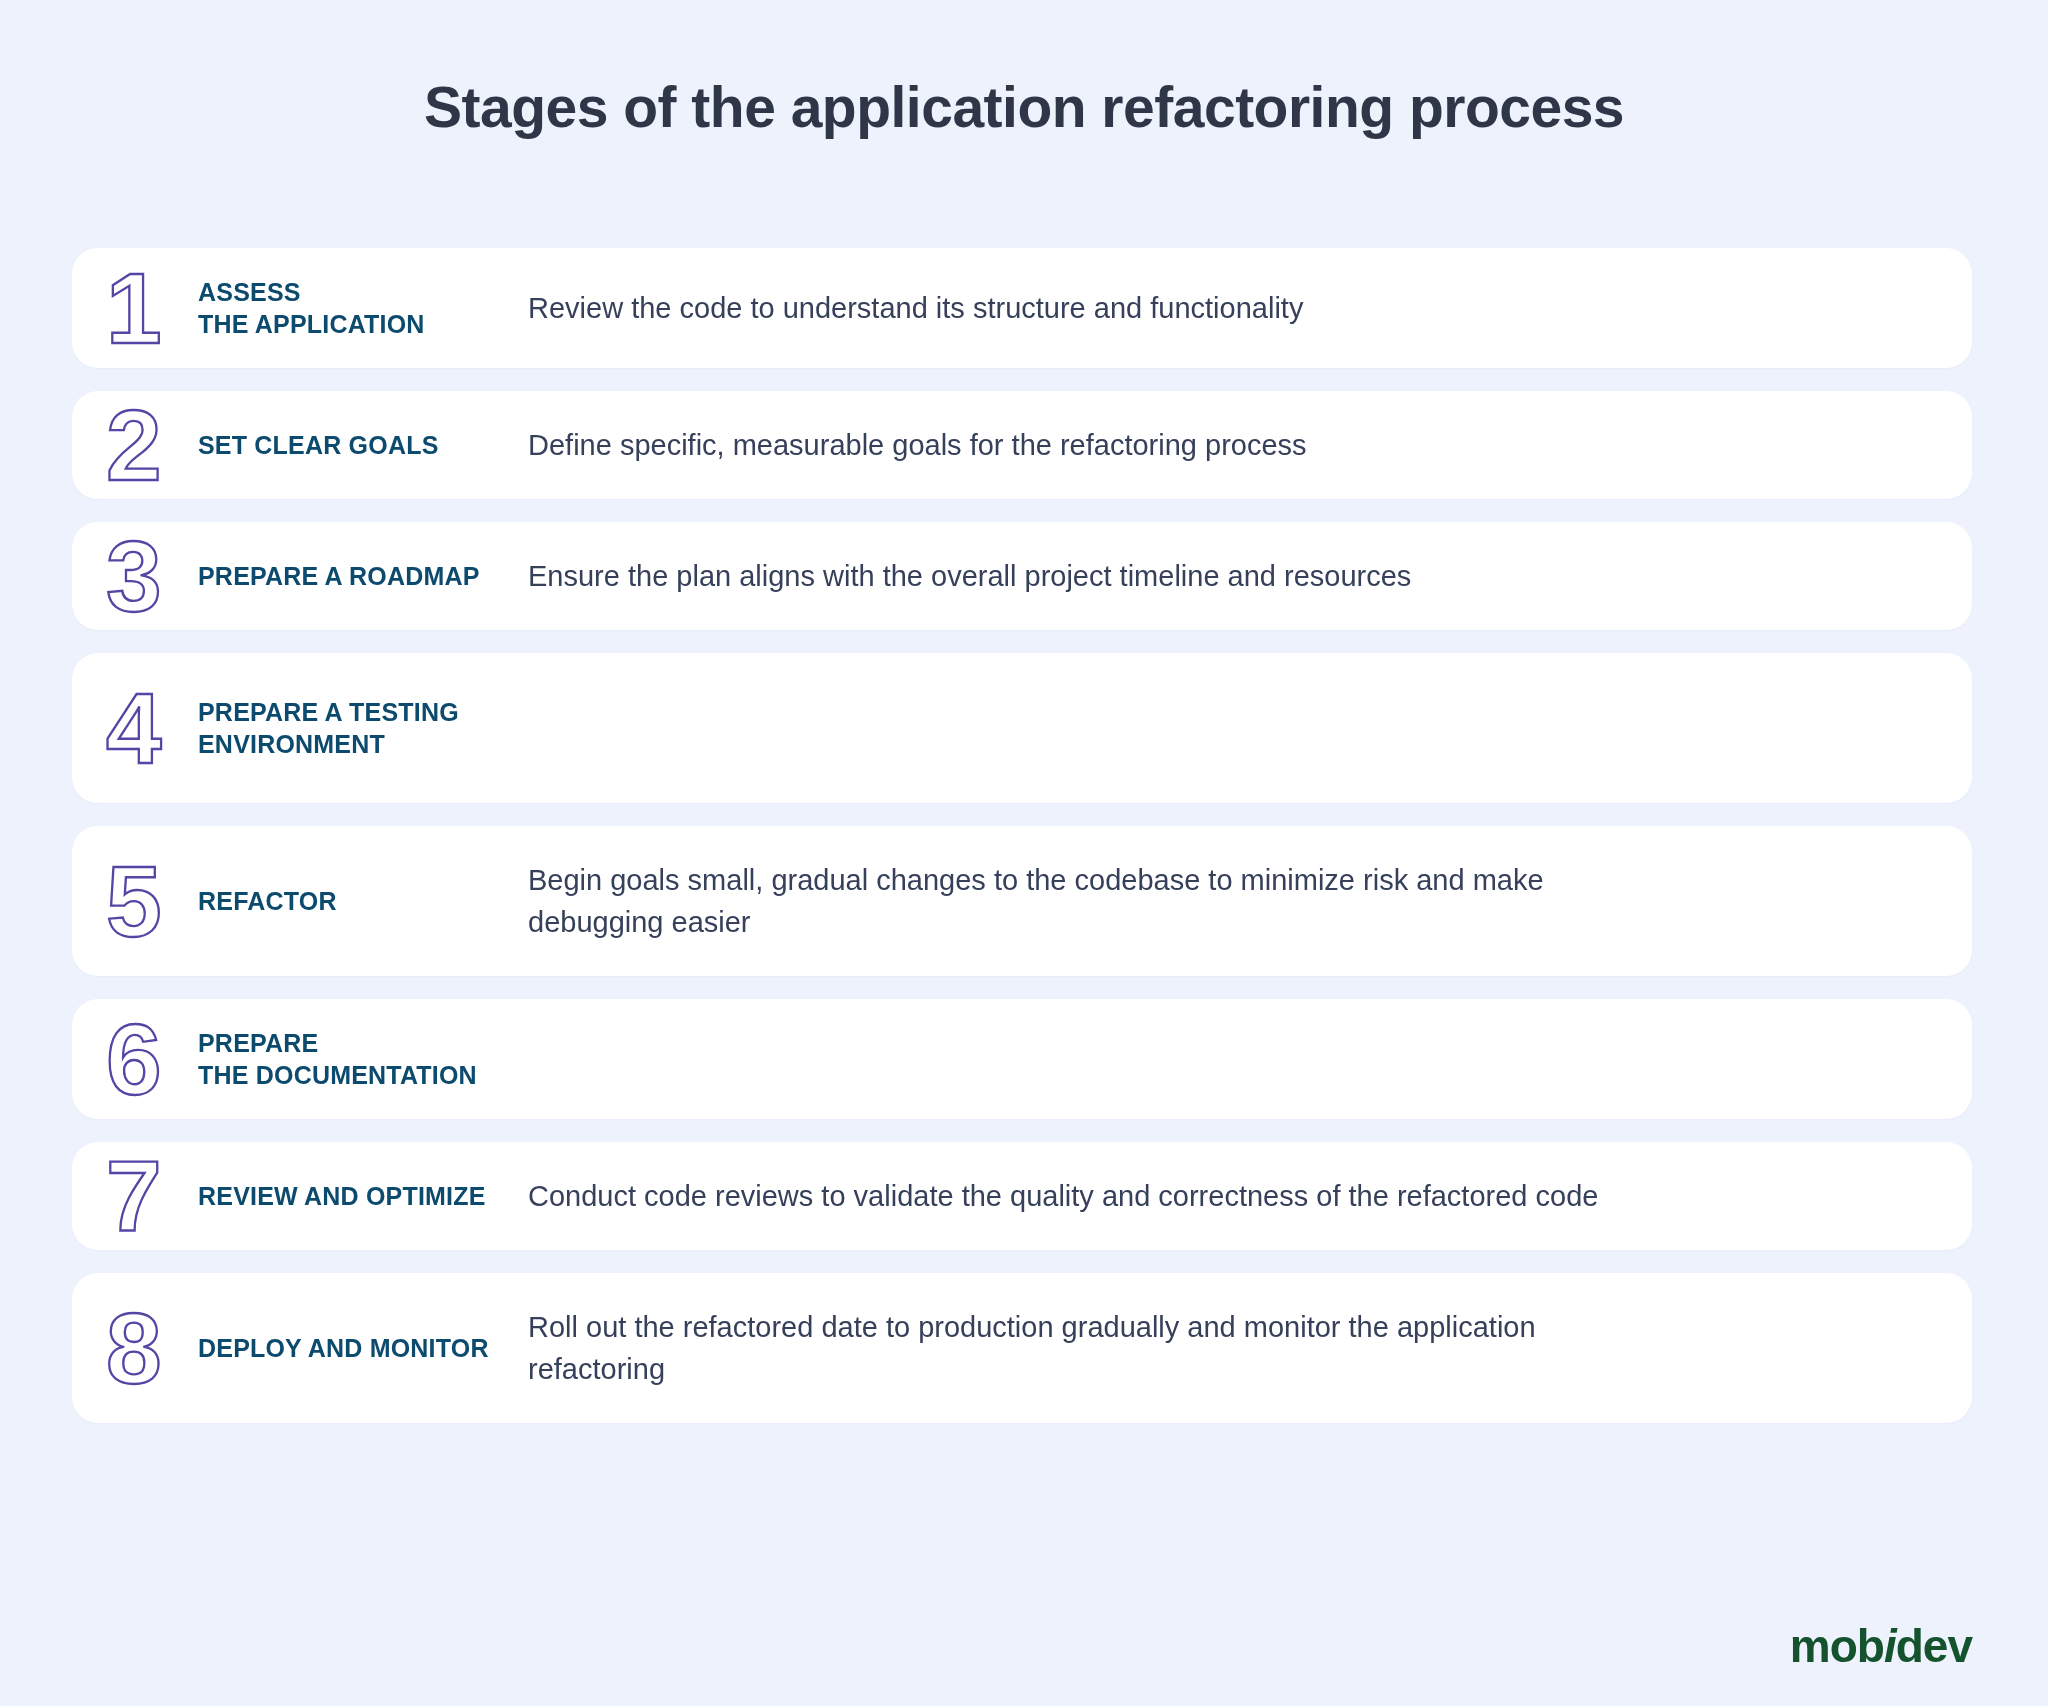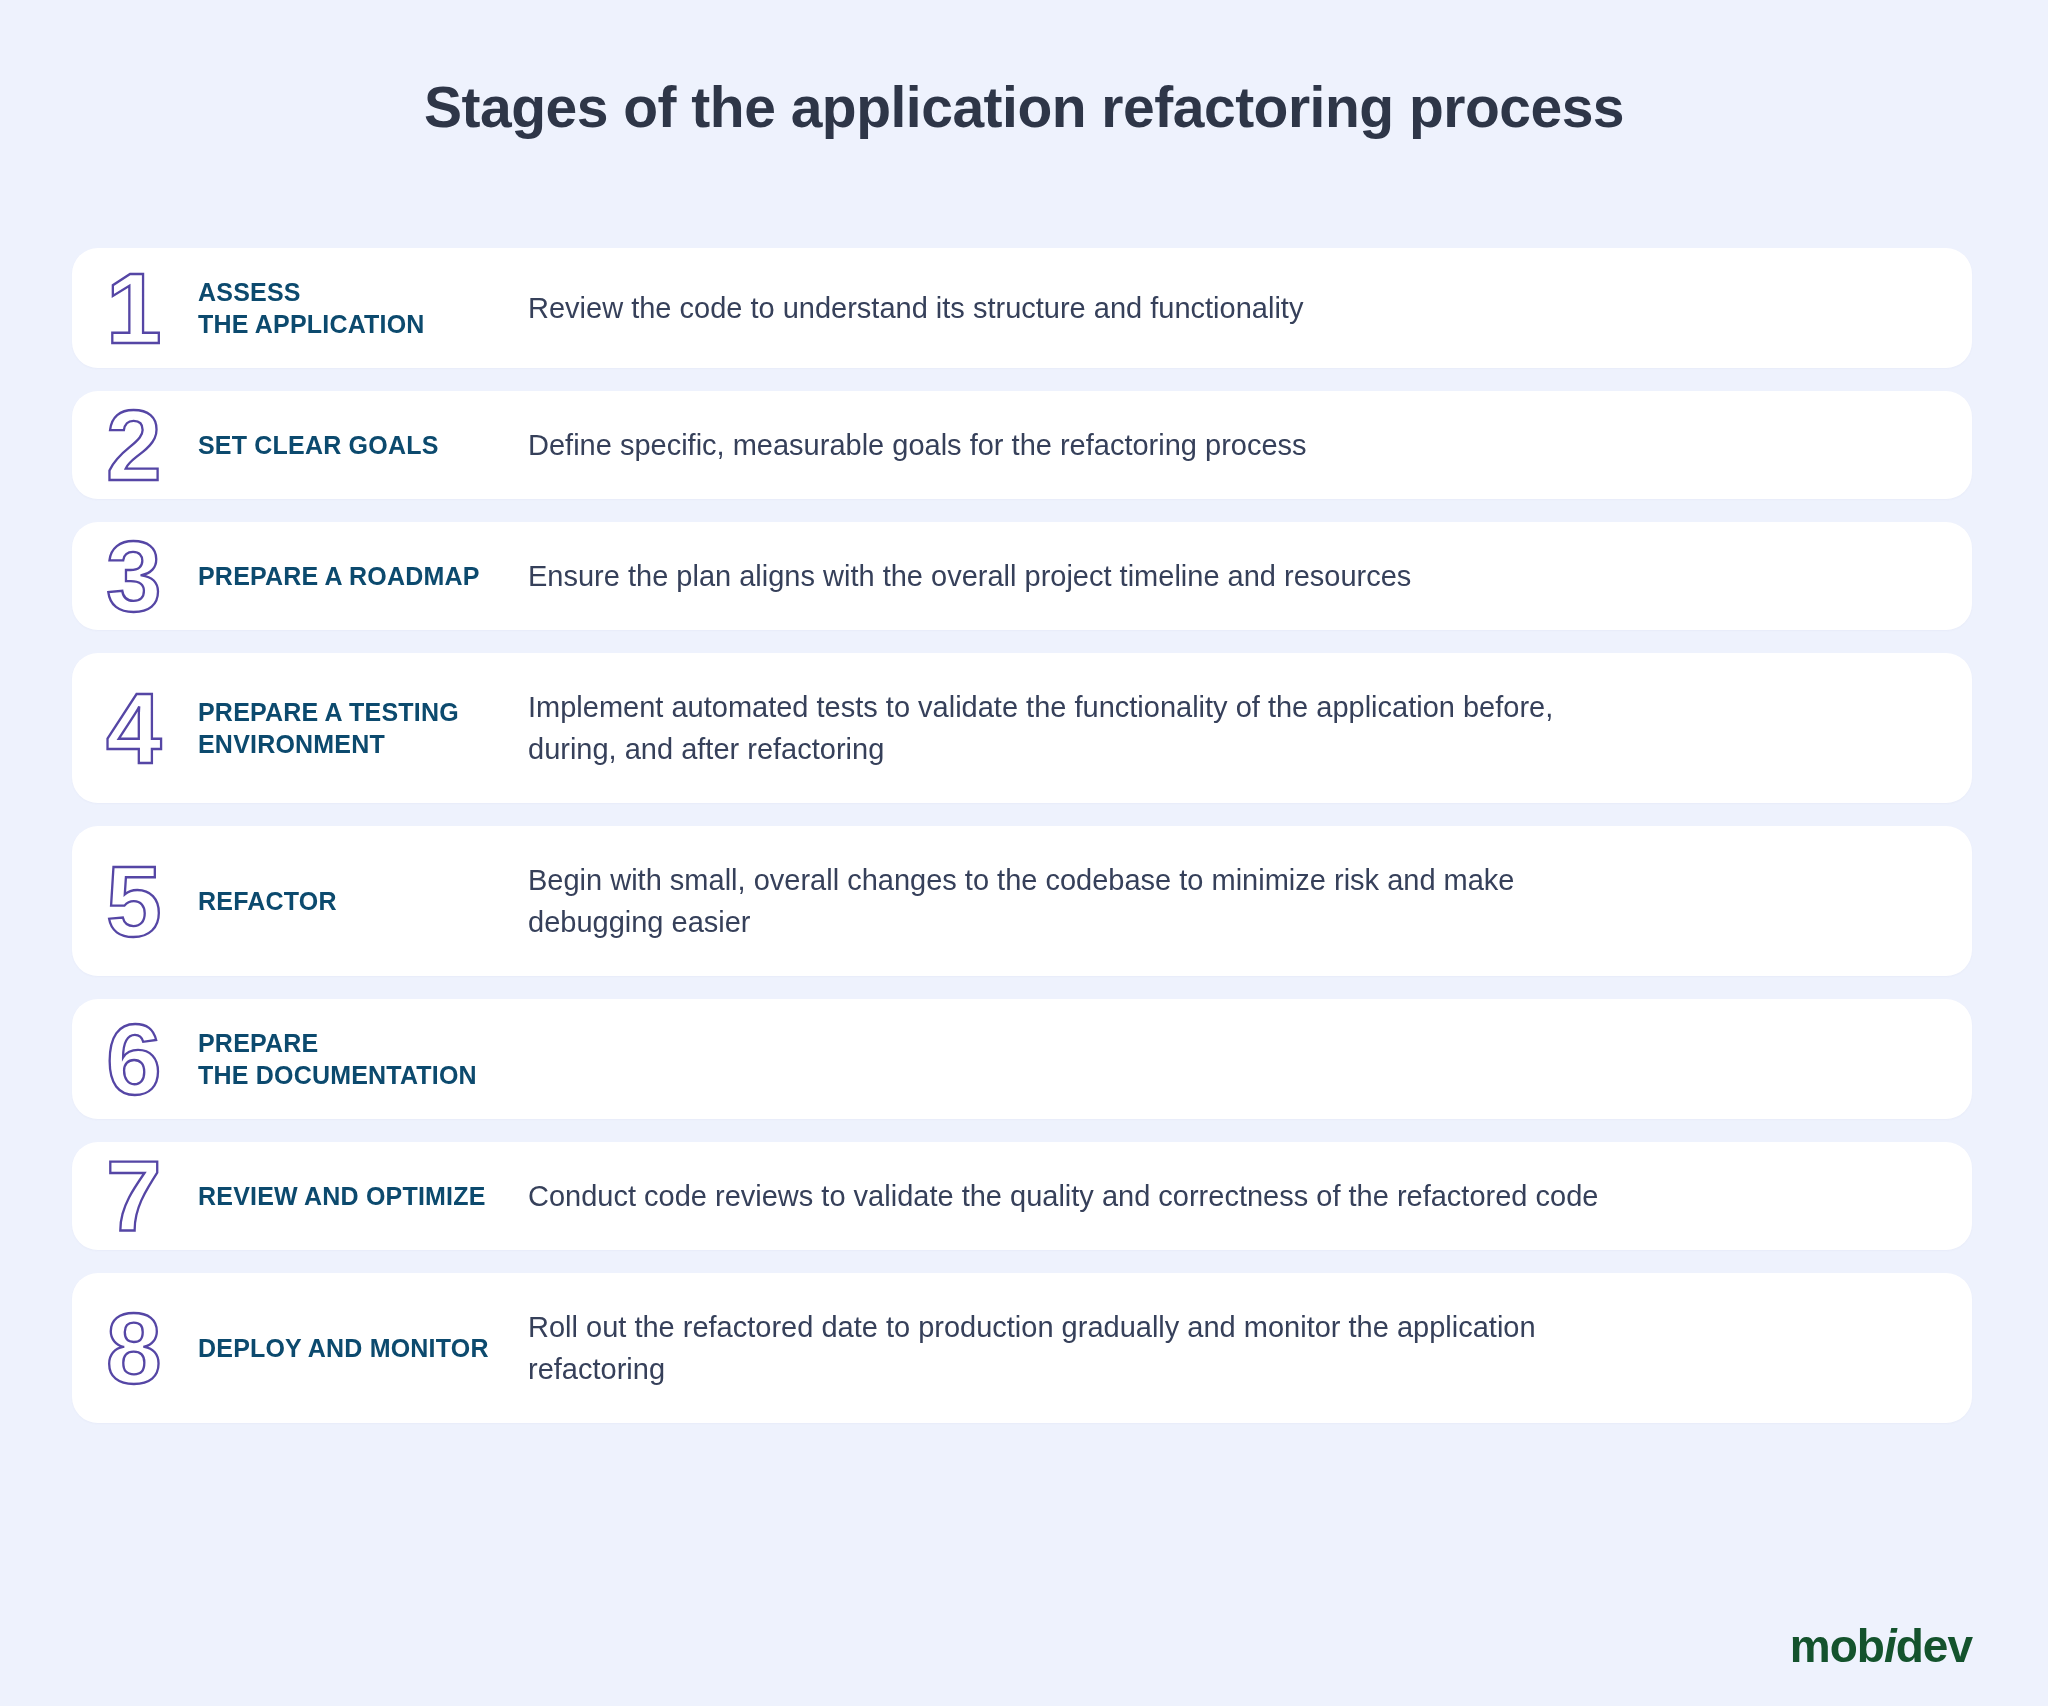--- a/index.html
+++ b/index.html
@@ -141,33 +141,29 @@
         <span>Ensure the plan aligns with the overall project timeline and resources</span>
       </div>
     </div>
 
     <div class="stage-card h-c">
       <div class="stage-number">4</div>
       <div class="stage-label">
         <span>PREPARE A TESTING</span>
         <span>ENVIRONMENT</span>
       </div>
-      <div class="stage-desc">
-        <span>Implement automated tests to validate the functionality of the application before,</span>
-        <span>during, and after refactoring</span>
-      </div>
     </div>
 
     <div class="stage-card h-c">
       <div class="stage-number">5</div>
       <div class="stage-label">
         <span>REFACTOR</span>
       </div>
       <div class="stage-desc">
-        <span>Begin with small, overall changes to the codebase to minimize risk and make</span>
+        <span>Begin goals small, gradual changes to the codebase to minimize risk and make</span>
         <span>debugging easier</span>
       </div>
     </div>
 
     <div class="stage-card h-a">
       <div class="stage-number">6</div>
       <div class="stage-label">
         <span>PREPARE</span>
         <span>THE DOCUMENTATION</span>
       </div>

